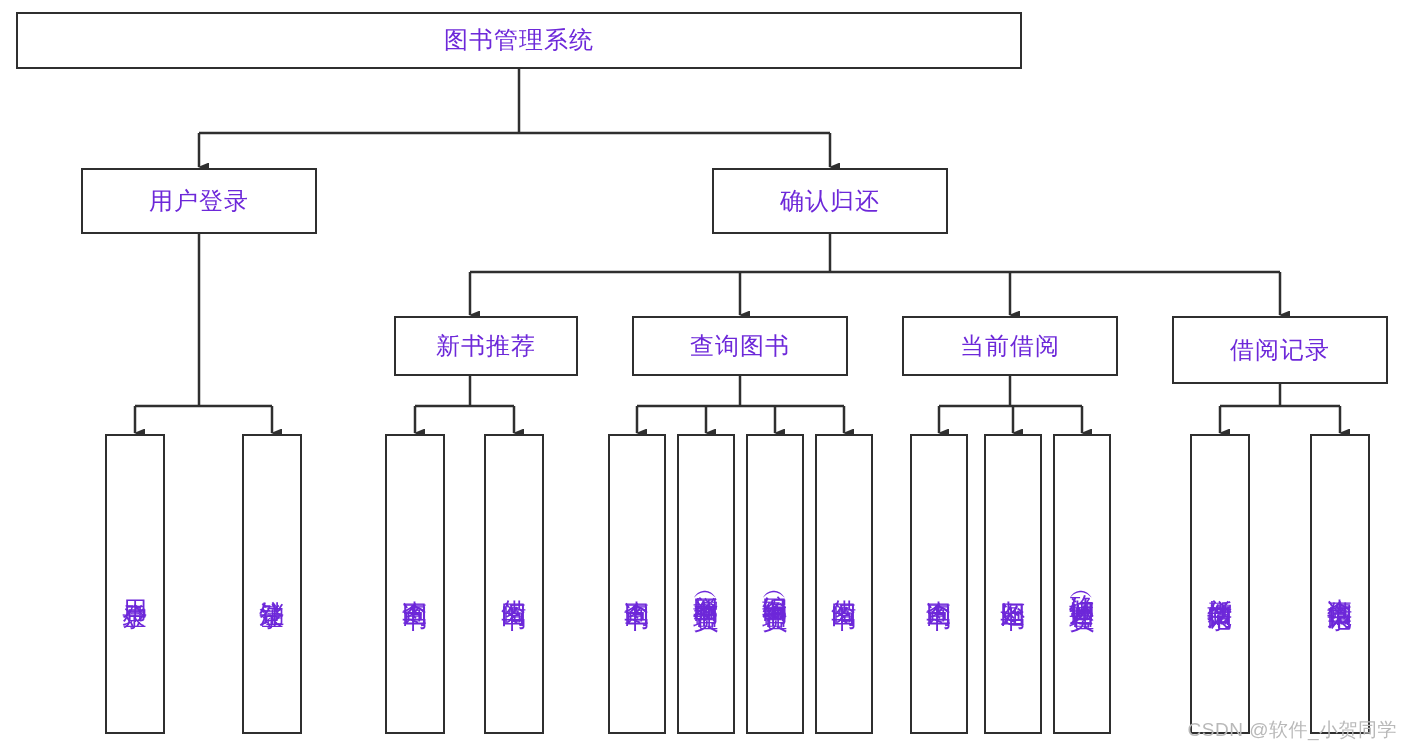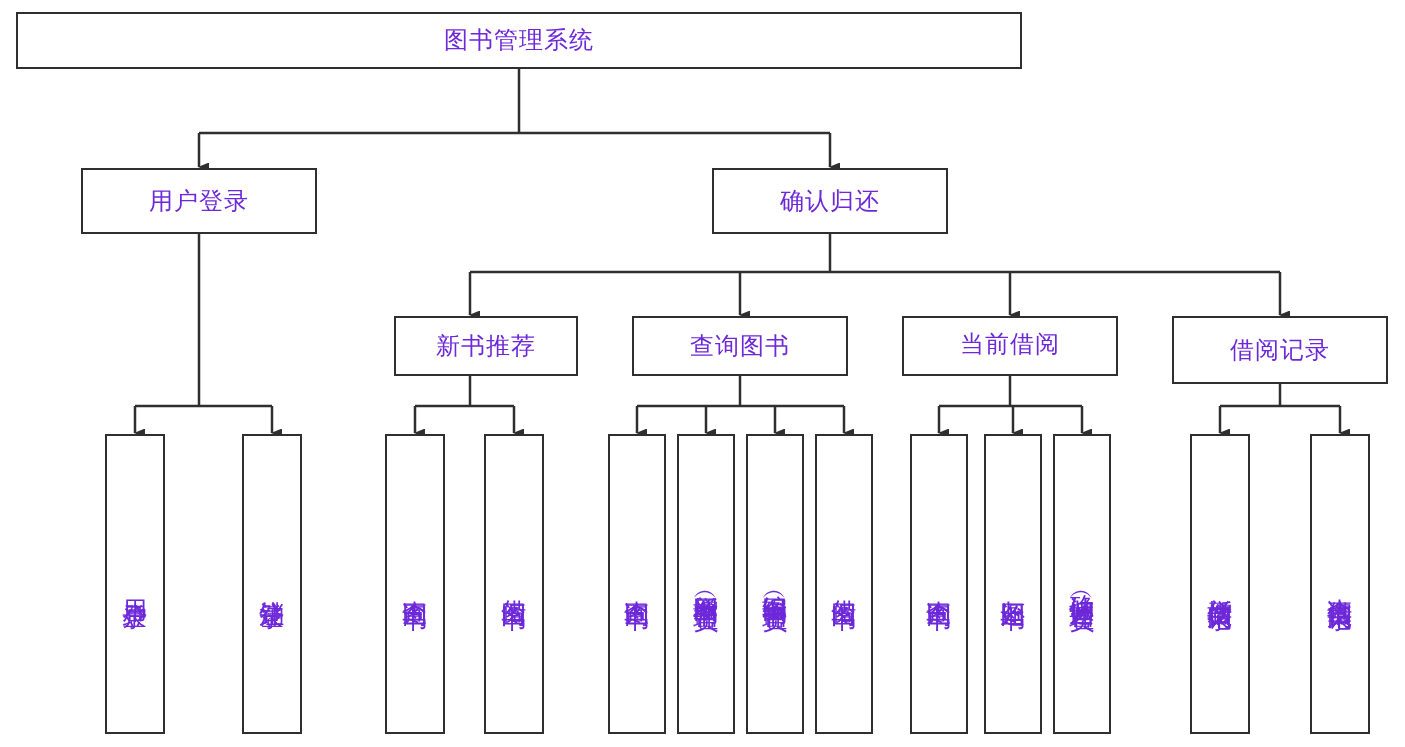--- a/index.html
+++ b/index.html
@@ -128,21 +128,21 @@
       </div>
       <div class="node horizontal" style="left: 712px; top: 168px; width: 236px; height: 66px;">
         <span class="node-label">确认归还</span>
       </div>
       <div class="node horizontal" style="left: 362px; top: 316px; width: 184px; height: 60px; margin-left: 32px;">
         <span class="node-label">新书推荐</span>
       </div>
       <div class="node horizontal" style="left: 632px; top: 316px; width: 216px; height: 60px;">
         <span class="node-label">查询图书</span>
       </div>
-      <div class="node horizontal" style="left: 902px; top: 316px; width: 216px; height: 60px; font-family: Liberation Mono, monospace;">
+      <div class="node horizontal" style="left: 902px; top: 316px; width: 216px; height: 60px;">
         <span class="node-label">当前借阅</span>
       </div>
       <div class="node horizontal" style="left: 1172px; top: 316px; width: 216px; height: 68px;">
         <span class="node-label">借阅记录</span>
       </div>
       <div class="node vertical" style="left: 105px; top: 434px; width: 60px; height: 300px;">
         <span class="node-label">用户登录</span>
       </div>
       <div class="node vertical" style="left: 242px; top: 434px; width: 60px; height: 300px;">
         <span class="node-label">注销登录</span>
@@ -175,13 +175,14 @@
         <span class="node-label">确认归还（管理员）</span>
       </div>
       <div class="node vertical" style="left: 1190px; top: 434px; width: 60px; height: 300px;">
         <span class="node-label">新增借阅记录</span>
       </div>
       <div class="node vertical" style="left: 1310px; top: 434px; width: 60px; height: 300px;">
         <span class="node-label">查询借阅记录</span>
       </div>
     </div>
 
+  <div id="watermark">CSDN @软件_小贺同学</div>
 </div>
 
 </body></html>

